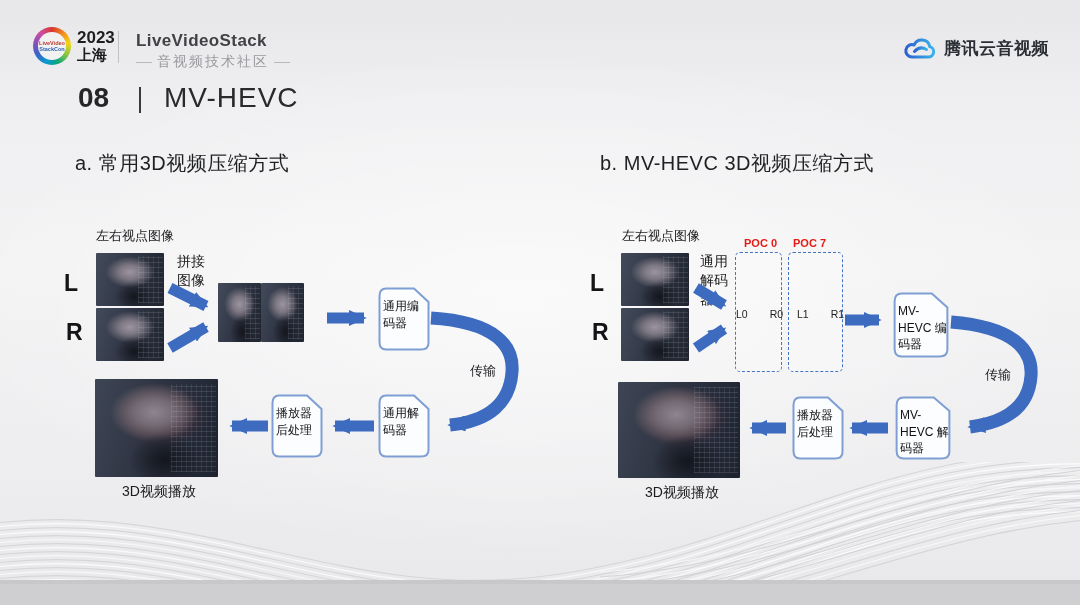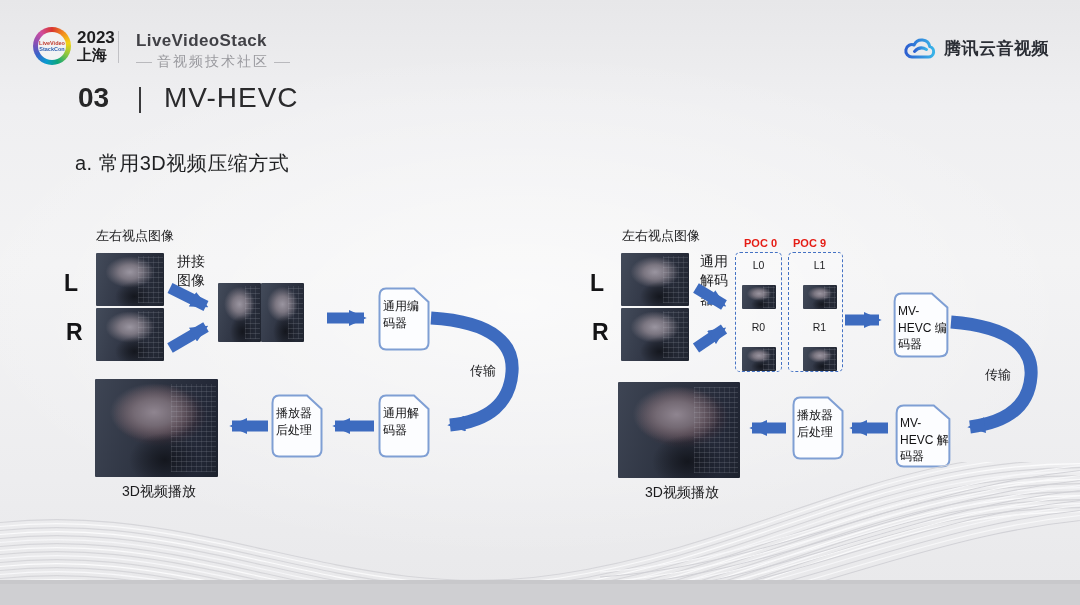--- a/index.html
+++ b/index.html
@@ -62,21 +62,21 @@
   .duo{position:absolute;display:flex;}
   .duo .scene{position:relative;flex:1;}
 
   
   .procbox{position:absolute;}
   .procbox svg{position:absolute;inset:0;width:100%;height:100%;}
   .procbox-label{position:absolute;inset:0;font-size:12px;line-height:1.38;color:#121214;padding:11px 0 0 5px;}
 
   
   .pocbox{position:absolute;border:1.5px dashed #4472c4;border-radius:5px;
-    display:flex;flex-direction:column;align-items:center;padding-top:5px;gap:11px;background:rgba(255,255,255,.25);}
+    display:flex;flex-direction:row;align-items:center;padding-top:5px;gap:11px;background:rgba(255,255,255,.25);}
   .pocbox .flbl{font-size:10.5px;color:#1c1c1e;line-height:1.5;}
   .pocbox .scene{position:relative;width:34px;height:27px;}
 
   .arrows,.waves{position:absolute;pointer-events:none;}
 </style>
 </head>
 <body>
 
 <div class="slide">
   <div class="glow"></div>
@@ -105,21 +105,21 @@
           <stop offset="0" stop-color="#2d5fd0"></stop>
             <stop offset="1" stop-color="#39b3e8"></stop>
         </linearGradient>
       </defs>
       <path d="M9 21 a6.2 6.2 0 1 1 2.2-12 a8.2 8.2 0 0 1 15.6 1.6 a5.3 5.3 0 0 1 -1.6 10.4 Z" fill="none" stroke="url(#cg)" stroke-width="3" stroke-linejoin="round"></path>
       <path d="M11.5 15.5 Q17 9.5 23.5 13.5" fill="none" stroke="url(#cg)" stroke-width="3" stroke-linecap="round"></path>
     </svg>
     <span class="sponsor-name">腾讯云音视频</span>
   </div>
 
-  <div class="abs num">03</div>
+  <div class="abs num">08</div>
   <div class="abs num-div"></div>
   <div class="abs name">MV-HEVC</div>
 
   <div class="abs sec-title" style="left:75px;top:150px;">a. 常用3D视频压缩方式</div>
   <div class="abs lbl" style="left:96px;top:227px;">左右视点图像</div>
   <div class="abs lr" style="left:64px;top:270px;">L</div>
   <div class="abs lr" style="left:66px;top:319px;">R</div>
   <div class="scene" style="left:96px;top:253px;width:68px;height:53px;"></div>
   <div class="scene" style="left:96px;top:308px;width:68px;height:53px;"></div>
   <div class="abs step" style="left:177px;top:252px;">拼接图像</div>
@@ -144,50 +144,51 @@
   <div class="procbox" style="left:271px;top:394px;width:52px;height:64px;">
     <svg viewBox="0 0 52 64" preserveAspectRatio="none">
       <path d="M8 1.5 H36 L50.5 15 V56 Q50.5 62.5 43 62.5 H8 Q1.5 62.5 1.5 55 V9 Q1.5 1.5 8 1.5 Z" fill="#fcfdff" stroke="#7f9fd4" stroke-width="2" vector-effect="non-scaling-stroke"></path>
     </svg>
     <div class="procbox-label">播放器后处理</div>
   </div>
 
   <div class="scene ana" style="left:95px;top:379px;width:123px;height:98px;"></div>
   <div class="abs cap" style="left:122px;top:483px;">3D视频播放</div>
 
+  <div class="abs sec-title" style="left:600px;top:150px;">b. MV-HEVC 3D视频压缩方式</div>
   <div class="abs lbl" style="left:622px;top:227px;">左右视点图像</div>
   <div class="abs lr" style="left:590px;top:270px;">L</div>
   <div class="abs lr" style="left:592px;top:319px;">R</div>
   <div class="scene" style="left:621px;top:253px;width:68px;height:53px;"></div>
   <div class="scene" style="left:621px;top:308px;width:68px;height:53px;"></div>
   <div class="abs step" style="left:700px;top:252px;">通用解码器</div>
 
   <div class="abs poc-lbl" style="left:744px;top:237px;">POC 0</div>
-  <div class="abs poc-lbl" style="left:793px;top:237px;">POC 9</div>
+  <div class="abs poc-lbl" style="left:793px;top:237px;">POC 7</div>
   <div class="pocbox" style="left:735px;top:252px;width:45px;height:113px;">
     <span class="flbl">L0</span>
     <div class="scene"></div>
     <span class="flbl">R0</span>
     <div class="scene"></div>
   </div>
   <div class="pocbox" style="left:788px;top:252px;width:45px;height:113px;padding-left:8px;">
     <span class="flbl">L1</span>
     <div class="scene"></div>
     <span class="flbl">R1</span>
     <div class="scene"></div>
   </div>
 
   <div class="procbox" style="left:893px;top:292px;width:56px;height:66px;">
     <svg viewBox="0 0 52 64" preserveAspectRatio="none">
       <path d="M8 1.5 H36 L50.5 15 V56 Q50.5 62.5 43 62.5 H8 Q1.5 62.5 1.5 55 V9 Q1.5 1.5 8 1.5 Z" fill="#fcfdff" stroke="#7f9fd4" stroke-width="2" vector-effect="non-scaling-stroke"></path>
     </svg>
     <div class="procbox-label">MV-HEVC 编码器</div>
   </div>
   <div class="abs trans" style="left:985px;top:366px;">传输</div>
-  <div class="procbox" style="left:895px;top:396px;width:56px;height:64px;margin-top:8px;">
+  <div class="procbox" style="left:895px;top:396px;width:56px;height:64px;">
     <svg viewBox="0 0 52 64" preserveAspectRatio="none">
       <path d="M8 1.5 H36 L50.5 15 V56 Q50.5 62.5 43 62.5 H8 Q1.5 62.5 1.5 55 V9 Q1.5 1.5 8 1.5 Z" fill="#fcfdff" stroke="#7f9fd4" stroke-width="2" vector-effect="non-scaling-stroke"></path>
     </svg>
     <div class="procbox-label">MV-HEVC 解码器</div>
   </div>
   <div class="procbox" style="left:792px;top:396px;width:52px;height:64px;">
     <svg viewBox="0 0 52 64" preserveAspectRatio="none">
       <path d="M8 1.5 H36 L50.5 15 V56 Q50.5 62.5 43 62.5 H8 Q1.5 62.5 1.5 55 V9 Q1.5 1.5 8 1.5 Z" fill="#fcfdff" stroke="#7f9fd4" stroke-width="2" vector-effect="non-scaling-stroke"></path>
     </svg>
     <div class="procbox-label">播放器后处理</div>

